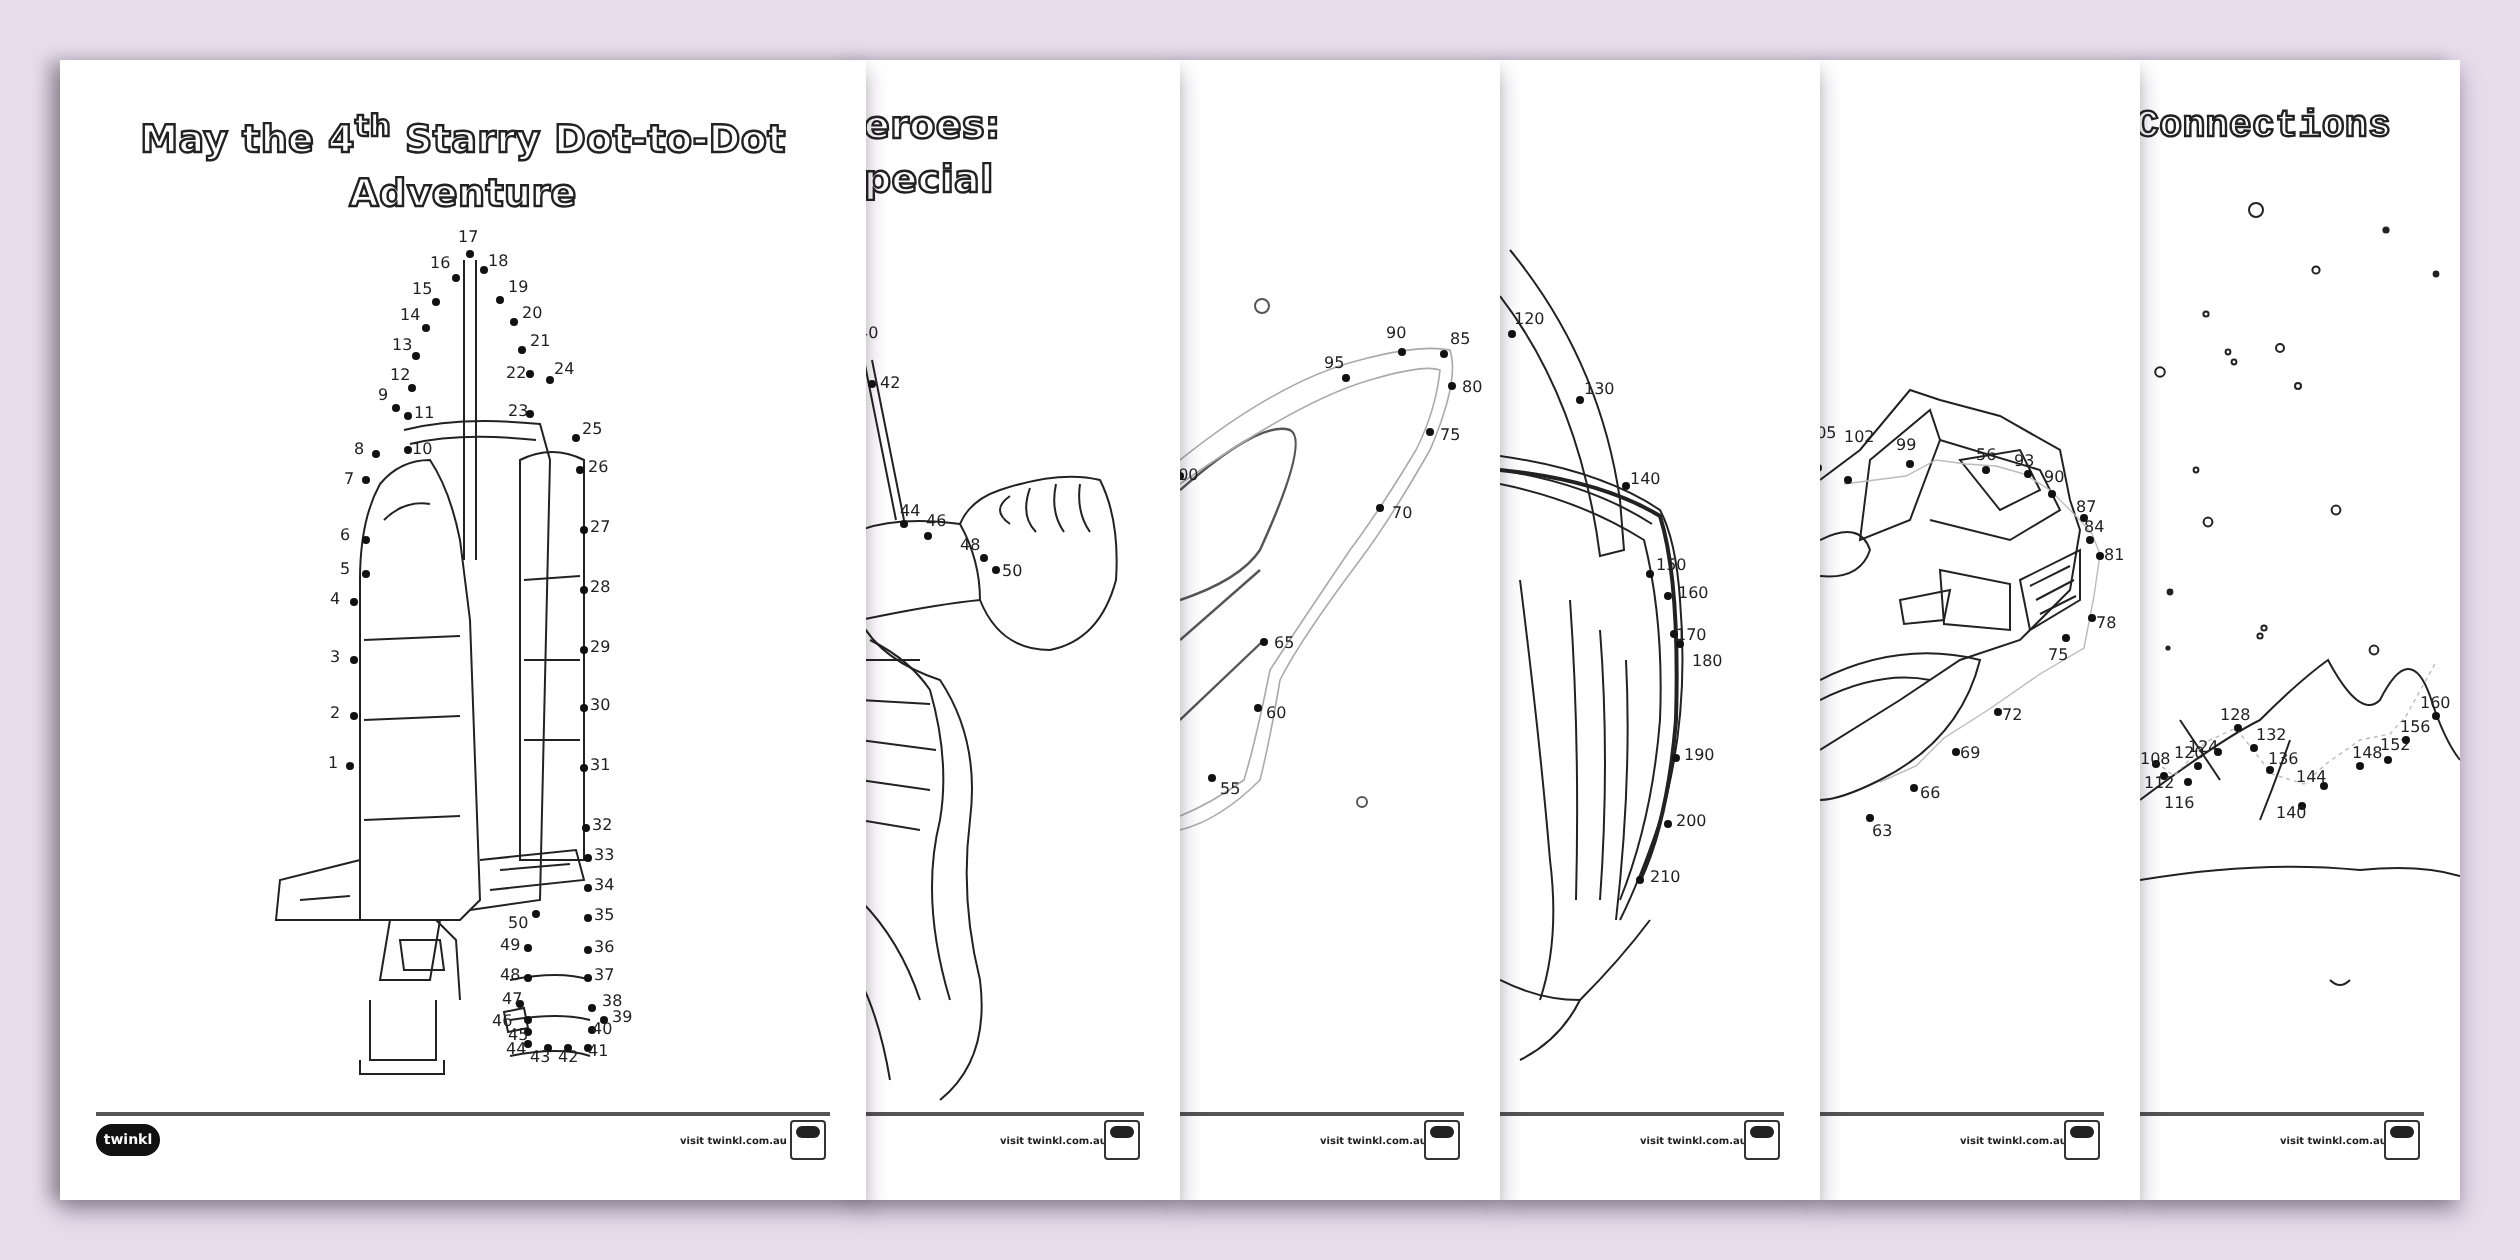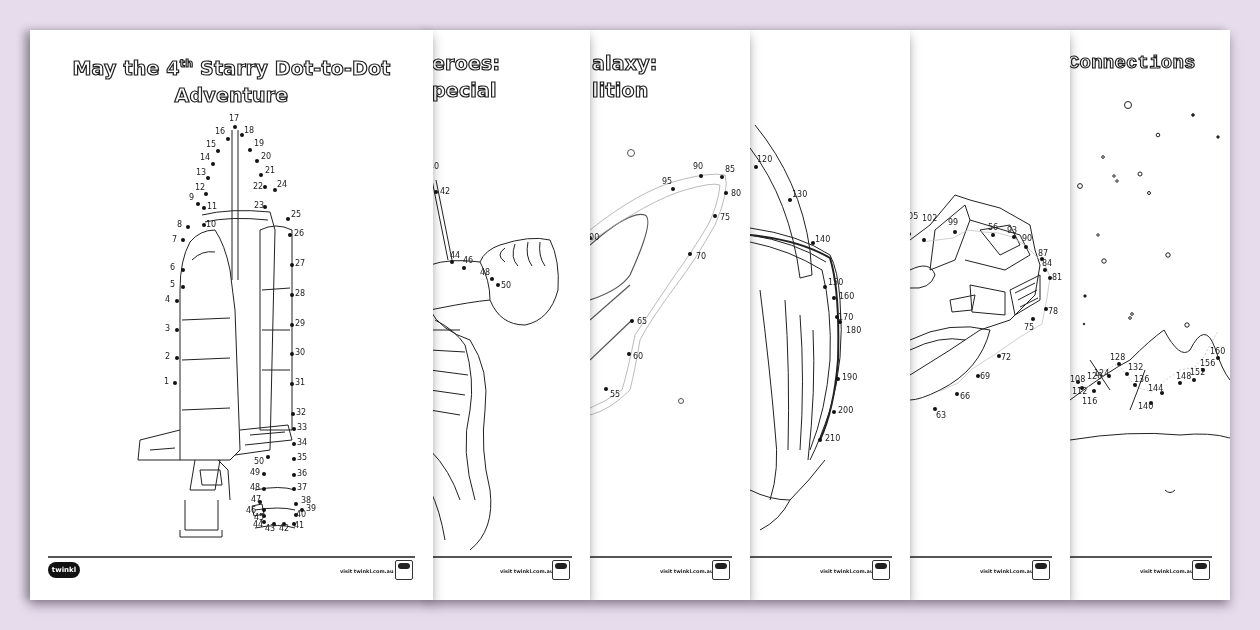--- a/index.html
+++ b/index.html
@@ -9,21 +9,21 @@
   .sheet {
     position: absolute; top: 30px; height: 570px; background: #fff;
     box-shadow: -6px 0 8px rgba(0,0,0,0.25), 0 6px 10px rgba(40,20,50,0.35);
     overflow: hidden;
   }
   .sheet .title {
     position: absolute; top: 20px; font-family: "DejaVu Sans", sans-serif; font-weight: bold;
     font-size: 19px; line-height: 27px; color: #fff; white-space: nowrap;
     -webkit-text-stroke: 1.2px #222; letter-spacing: 0.2px;
   }
-  .sheet .title sup { font-size: 11px; vertical-align: 8px; }
+  .sheet .title sup { font-size: 15px; vertical-align: 8px; }
   .footer-rule { position: absolute; left: 18px; right: 18px; top: 526px; height: 2px; background: #555; }
   .footer-url { position: absolute; top: 538px; font-size: 5px; font-weight: bold; color: #222; white-space: nowrap; }
   .badge { position: absolute; top: 530px; width: 18px; height: 20px; border: 1px solid #333; border-radius: 2px; background:#fff; }
   .badge::before { content:""; position:absolute; left:2px; top:2px; width:12px; height:6px; background:#222; border-radius:5px; }
   .logo { position: absolute; left: 18px; top: 532px; width: 32px; height: 16px; background: #111; border-radius: 9px; color:#fff; font-size: 7px; font-weight:bold; text-align:center; line-height:16px; }
 
   .num { position: absolute; font-size: 8px; color: #222; white-space: nowrap; line-height: 9px; }
   .dot { position: absolute; width: 4px; height: 4px; background: #111; border-radius: 50%; }
   svg.art { position: absolute; left: 0; top: 0; }
 </style>
@@ -186,21 +186,20 @@
   <div class="dot" style="left:82px;top:380px"></div>
     <span class="num" style="left:88px;top:376px">200</span>
   <div class="dot" style="left:68px;top:408px"></div>
     <span class="num" style="left:75px;top:404px">210</span>
   <div class="footer-rule" style="left:0;"></div>
   <span class="footer-url" style="left:70px;">visit twinkl.com.au</span>
   <div class="badge" style="left:122px;"></div>
 </div>
 
 <div class="sheet" style="left:590px; width:160px; z-index:4;">
-  <div class="title" style="left:2px;"><span>alaxy:</span><br><span>lition</span></div>
   <svg class="art" width="160" height="570">
     <g fill="none" stroke="#555" stroke-width="1.2">
       <path d="M0 215 Q40 180 55 185 Q65 190 40 245 Q30 260 0 270"></path>
       <path d="M0 290 L40 255"></path>
       <path d="M0 330 L42 290"></path>
     </g>
     <g fill="none" stroke="#aaa" stroke-width="0.8">
       <path d="M0 200 Q50 160 90 150 Q120 142 135 145 Q140 160 125 195 Q105 230 90 250 Q60 290 50 310 Q45 340 40 360 Q20 380 0 385"></path>
       <path d="M0 212 Q60 170 95 160 Q122 152 130 155 Q128 175 118 195 Q100 225 85 245 Q58 285 45 305 Q38 340 32 360 Q15 372 0 378"></path>
     </g>

